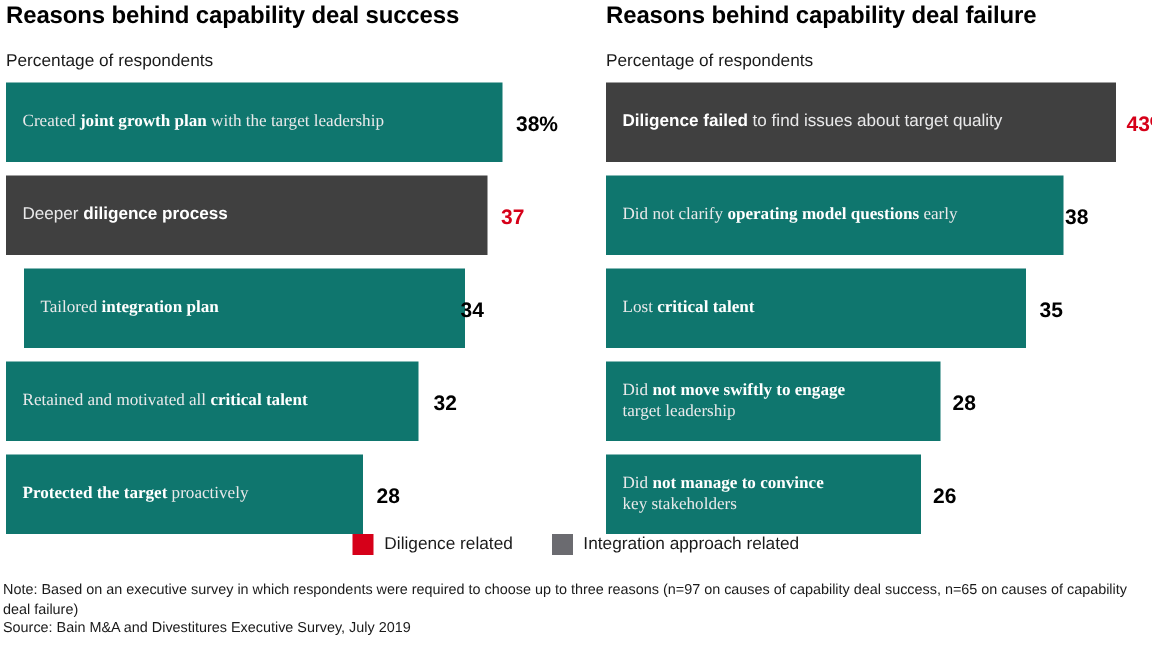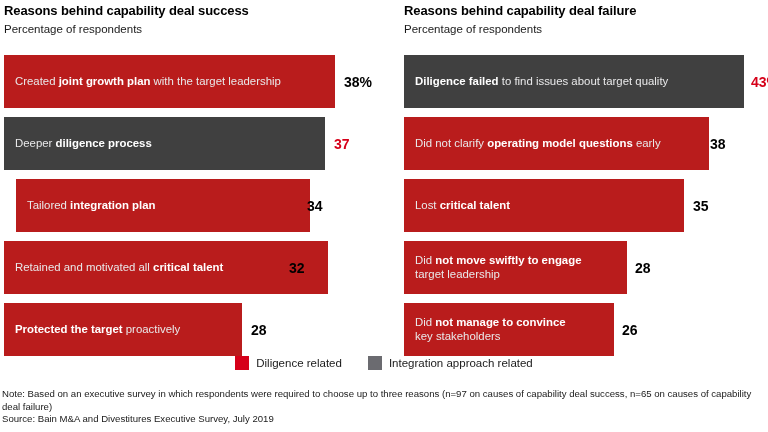--- a/index.html
+++ b/index.html
@@ -25,24 +25,24 @@
   
   .panel {
     position: absolute;
     top: 0;
     width: 378px;
   }
   .panel-left  { left: 4px; }
   .panel-right { left: 404px; }
 
   .panel-title {
-    font-size: 13px;
+    font-size: 16px;
     font-weight: bold;
     line-height: 15px;
-    margin: 3px 0 4px 0;
+    margin: 3px 0 16px 0;
     letter-spacing: -0.1px;
     color: #000000;
   }
   .panel-subtitle {
     font-size: 11.5px;
     font-weight: normal;
     line-height: 15px;
     margin: 1px 0 0 0;
     color: #1a1a1a;
   }
@@ -61,21 +61,21 @@
   }
   .bar {
     position: absolute;
     left: 0;
     top: 0;
     height: 53px;
     box-sizing: border-box;
     display: flex;
     align-items: center;
   }
-  .bar.gray { background: #b91c1c; }
+  .bar.gray { background: #0f766e; font-family: Liberation Serif, serif; }
   .bar.red  { background: #404040; }
 
   .bar-label {
     font-size: 11.4px;
     line-height: 13.5px;
     color: #e9e9ea;
     padding-left: 11px;
     padding-right: 4px;
     white-space: nowrap;
   }
@@ -157,21 +157,21 @@
           </div>
           <div class="bar-value redtext" style="left: 330px;">37</div>
         </div>
         <div class="bar-row">
           <div class="bar gray" style="width: 294px; margin-left: 12px;">
             <span class="bar-label"><span>Tailored </span><b>integration plan</b></span>
           </div>
           <div class="bar-value dark" style="left: 303px;">34</div>
         </div>
         <div class="bar-row">
-          <div class="bar gray" style="width: 324px;">
+          <div class="bar gray" style="width: 275px;">
             <span class="bar-label"><span>Retained and motivated all </span><b>critical talent</b></span>
           </div>
           <div class="bar-value dark" style="left: 285px;">32</div>
         </div>
         <div class="bar-row">
           <div class="bar gray" style="width: 238px;">
             <span class="bar-label"><b>Protected the target</b><span> proactively</span></span>
           </div>
           <div class="bar-value dark" style="left: 247px;">28</div>
         </div>

